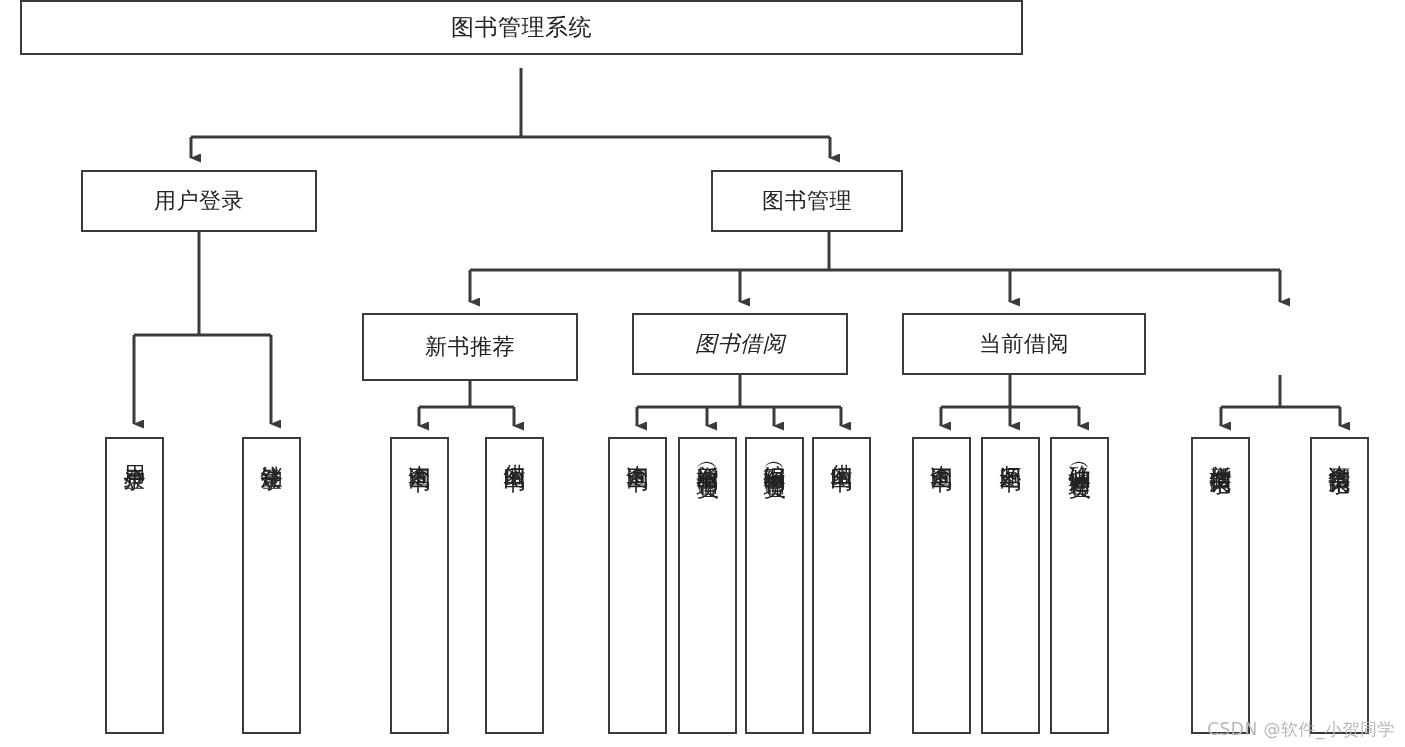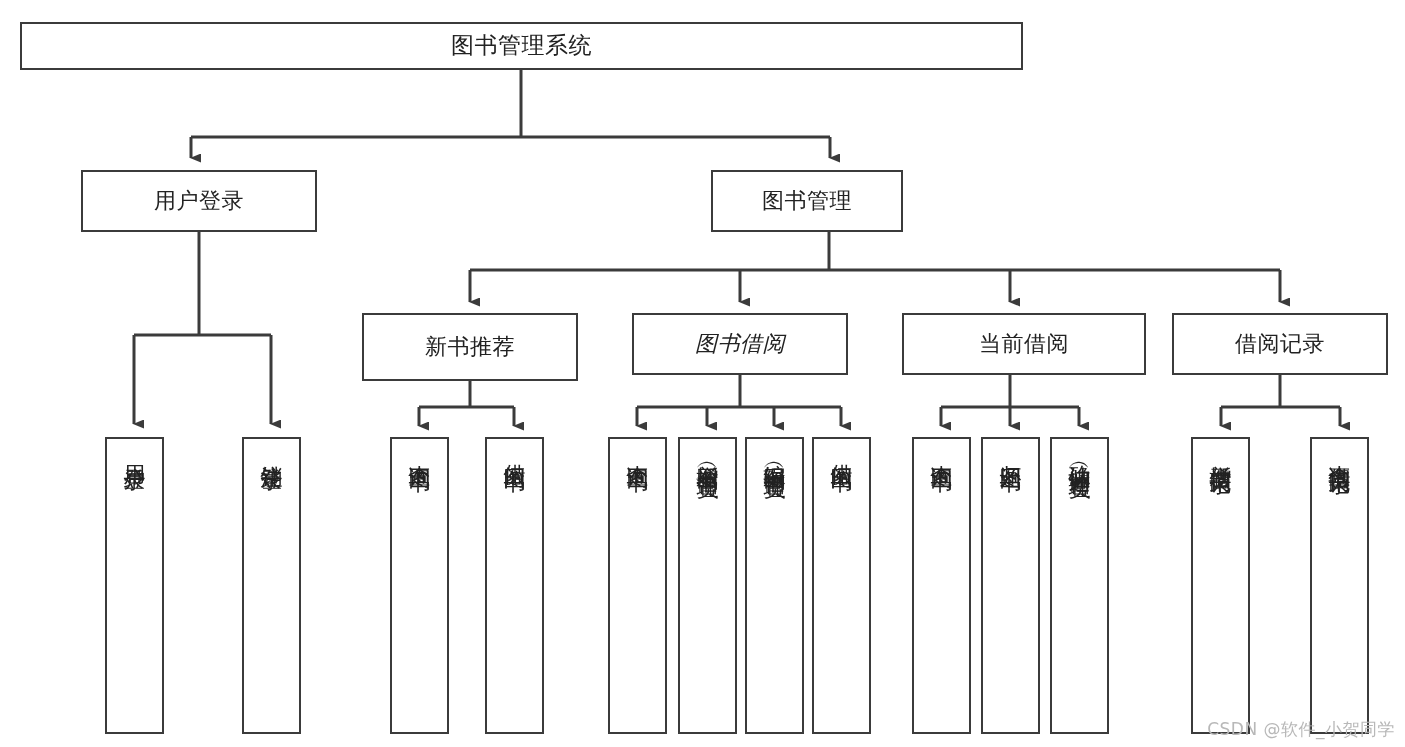--- a/index.html
+++ b/index.html
@@ -124,43 +124,40 @@
       <path d="M1010,407 L1010,426" marker-end="url(#arrow)"></path>
       <path d="M1079,407 L1079,426" marker-end="url(#arrow)"></path>
 
       <path d="M1280,375 L1280,407"></path>
       <path d="M1221,407 L1340,407"></path>
       <path d="M1221,407 L1221,426" marker-end="url(#arrow)"></path>
       <path d="M1340,407 L1340,426" marker-end="url(#arrow)"></path>
     </g>
   </svg>
 
-  <div class="node root horiz" style="left:20px; top:22px; width:1003px; height:48px;">
+  <div class="node root horiz" style="left:20px; top:0; width:1003px; height:55px;">
     <span class="node-label">图书管理系统</span>
   </div>
 
   <div class="node horiz" style="left:81px; top:170px; width:236px; height:62px;">
     <span class="node-label">用户登录</span>
   </div>
   <div class="node horiz" style="left:711px; top:170px; width:192px; height:62px;">
     <span class="node-label">图书管理</span>
   </div>
 
   <div class="node horiz" style="left:362px; top:313px; width:216px; height:68px;">
     <span class="node-label">新书推荐</span>
   </div>
   <div class="node horiz" style="left:632px; top:313px; width:216px; height:62px;font-style:italic;">
     <span class="node-label">图书借阅</span>
   </div>
   <div class="node horiz" style="left:902px; top:313px; width:244px; height:62px;">
     <span class="node-label">当前借阅</span>
   </div>
-  <div class="node horiz" style="left:1172px; top:313px; width:216px; height:62px;">
-    <span class="node-label">借阅记录</span>
-  </div>
 
   <div class="node vert" style="left:105px; top:437px; width:59px; height:297px;">
     <span class="node-label">用户登录</span>
   </div>
   <div class="node vert" style="left:242px; top:437px; width:59px; height:297px;">
     <span class="node-label">注销登录</span>
   </div>
 
   <div class="node vert" style="left:390px; top:437px; width:59px; height:297px;">
     <span class="node-label">查询图书</span>

